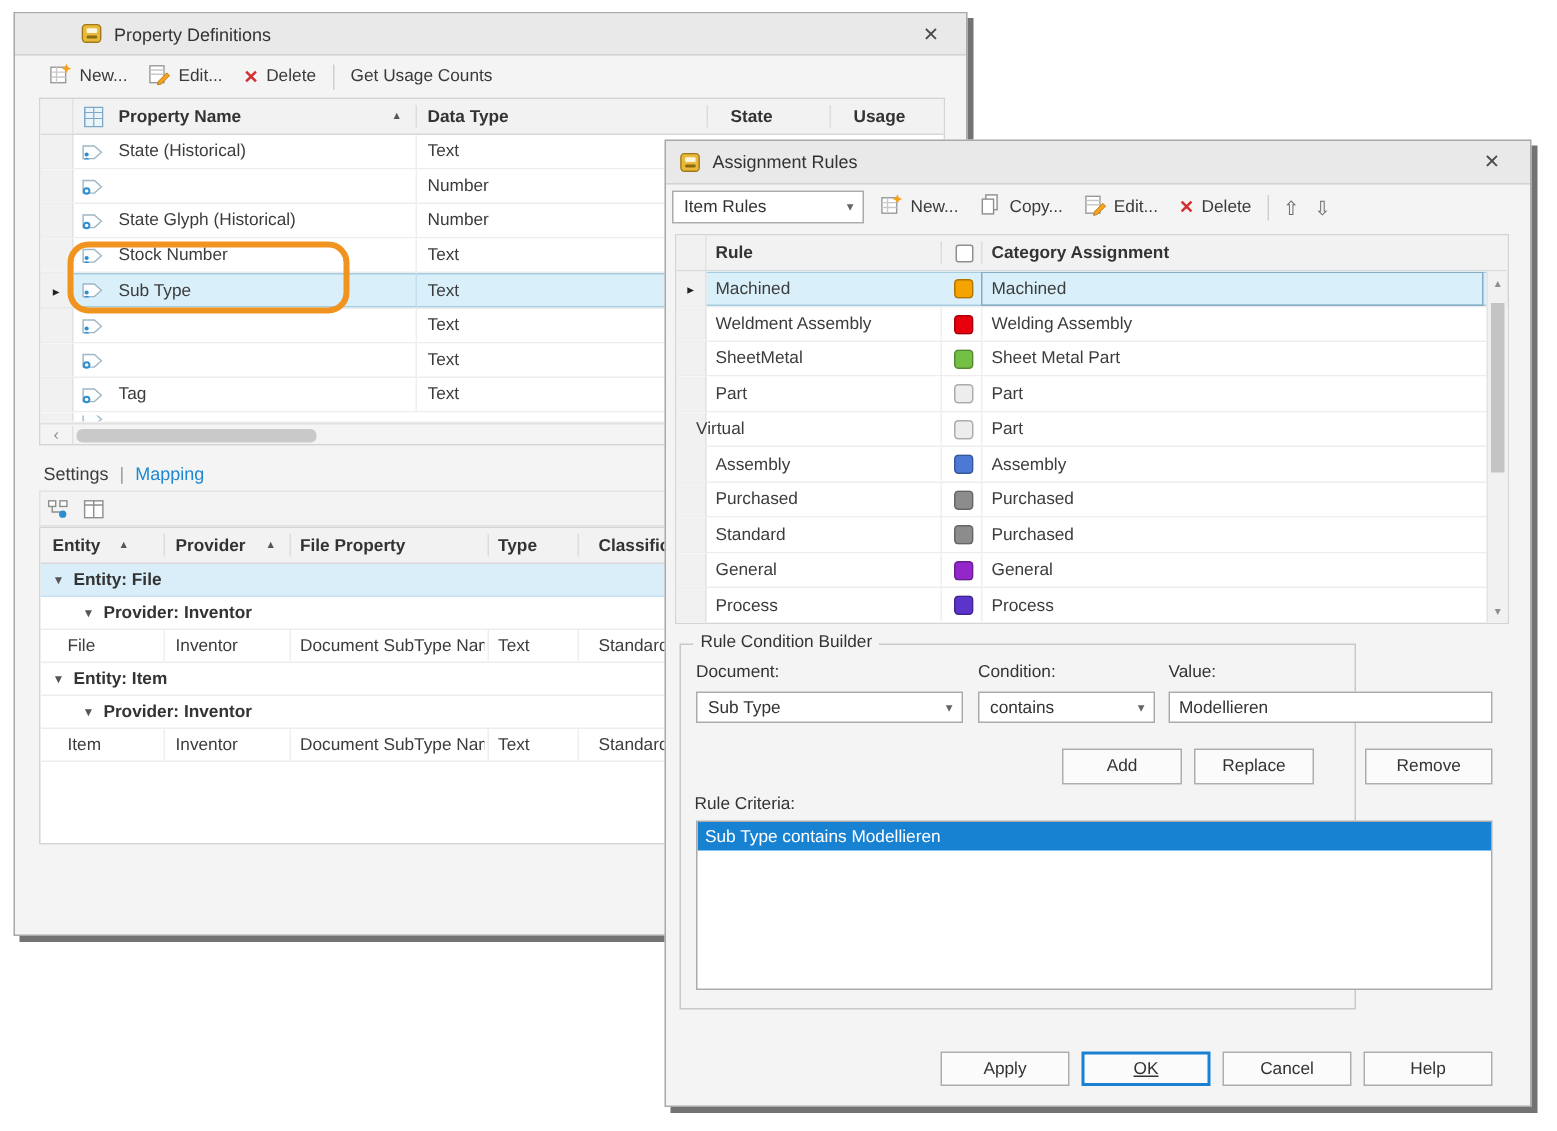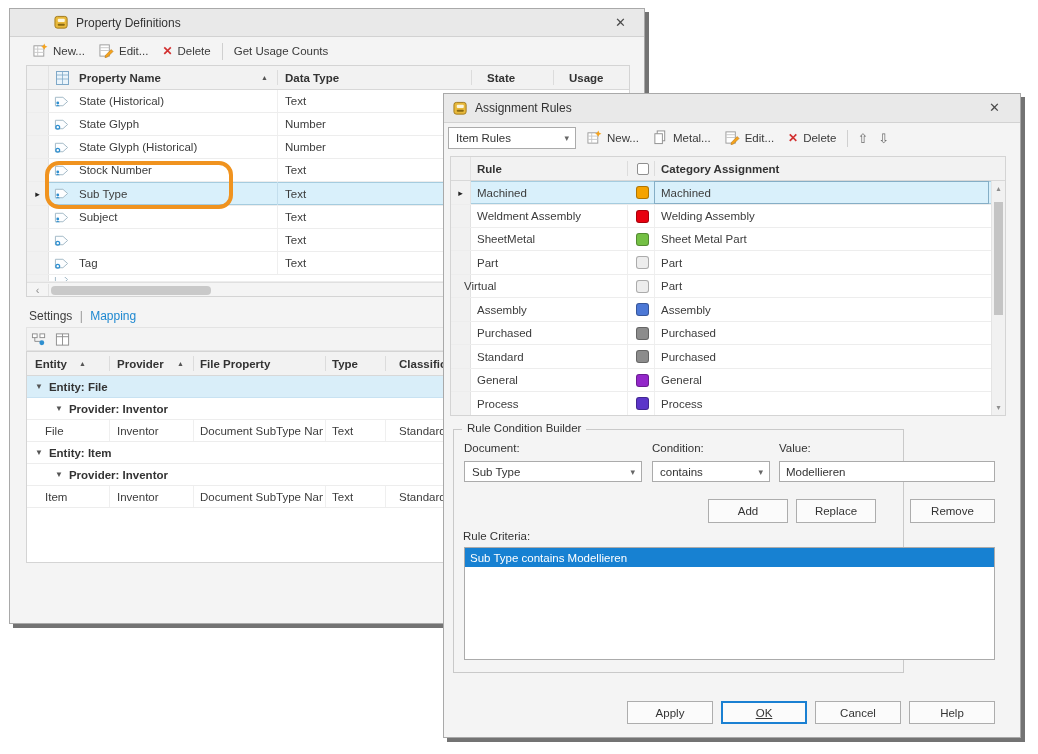--- a/index.html
+++ b/index.html
@@ -166,21 +166,20 @@
         <div class="cell" style="left:258px;width:180px">Text</div>
       </div>
       <div class="row" style="top:47px;height:23px">
         <div class="selcol" style="width:22px"></div>
         <div class="cell" style="left:27px;width:18px">
             <svg width="15" height="15" viewBox="0 0 16 16">
               <path d="M1.5 3.5h8l5 4.5-5 4.5h-8z" fill="#FDFEFF" stroke="#9FB6C4"></path>
               <circle cx="4" cy="11" r="2" fill="none" stroke="#2E8FD0" stroke-width="1.4"></circle>
             </svg>
           </div>
-        <div class="cell" style="left:52px;width:195px">State Glyph</div>
         <div class="colline" style="left:250px"></div>
         <div class="cell" style="left:258px;width:180px">Number</div>
       </div>
       <div class="row" style="top:70px;height:23px">
         <div class="selcol" style="width:22px"></div>
         <div class="cell" style="left:27px;width:18px">
             <svg width="15" height="15" viewBox="0 0 16 16">
               <path d="M1.5 3.5h8l5 4.5-5 4.5h-8z" fill="#FDFEFF" stroke="#9FB6C4"></path>
               <circle cx="4" cy="11" r="2" fill="none" stroke="#2E8FD0" stroke-width="1.4"></circle>
             </svg>
@@ -219,21 +218,20 @@
       </div>
       <div class="row" style="top:140px;height:23px">
         <div class="selcol" style="width:22px"></div>
         <div class="cell" style="left:27px;width:18px">
             <svg width="15" height="15" viewBox="0 0 16 16">
               <path d="M1.5 3.5h8l5 4.5-5 4.5h-8z" fill="#FDFEFF" stroke="#9FB6C4"></path>
               <circle cx="4" cy="9.6" r="1.5" fill="#2E8FD0"></circle>
               <path d="M1.9 13.1q2.1-2.5 4.2 0z" fill="#2E8FD0"></path>
             </svg>
           </div>
-        <div class="cell" style="left:52px;width:195px">Subject</div>
         <div class="colline" style="left:250px"></div>
         <div class="cell" style="left:258px;width:180px">Text</div>
       </div>
       <div class="row" style="top:163px;height:23px">
         <div class="selcol" style="width:22px"></div>
         <div class="cell" style="left:27px;width:18px">
             <svg width="15" height="15" viewBox="0 0 16 16">
               <path d="M1.5 3.5h8l5 4.5-5 4.5h-8z" fill="#FDFEFF" stroke="#9FB6C4"></path>
               <circle cx="4" cy="11" r="2" fill="none" stroke="#2E8FD0" stroke-width="1.4"></circle>
             </svg>
@@ -400,21 +398,21 @@
         </span>
         <span>New...</span>
       </span>
       <span class="tbtn">
         <span>
           <svg width="15" height="15" viewBox="0 0 16 16">
               <rect x="4.5" y="1" width="8" height="10.5" fill="#fff" stroke="#8E8E8E"></rect>
               <rect x="2" y="4" width="8" height="10.5" fill="#fff" stroke="#8E8E8E"></rect>
             </svg>
         </span>
-        <span>Metal...</span>
+        <span>Copy...</span>
       </span>
       <span class="tbtn">
         <span>
           <svg width="15" height="15" viewBox="0 0 16 16">
               <rect x="1" y="2" width="10" height="12" fill="#fff" stroke="#9A9A9A"></rect>
               <path d="M1 5h10M1 8h10" stroke="#C9C9C9"></path>
               <path d="M7 13l6-6 2 2-6 6-2.6.6z" fill="#F5A31D" stroke="#B87514" stroke-width="0.6"></path>
             </svg>
         </span>
         <span>Edit...</span>

